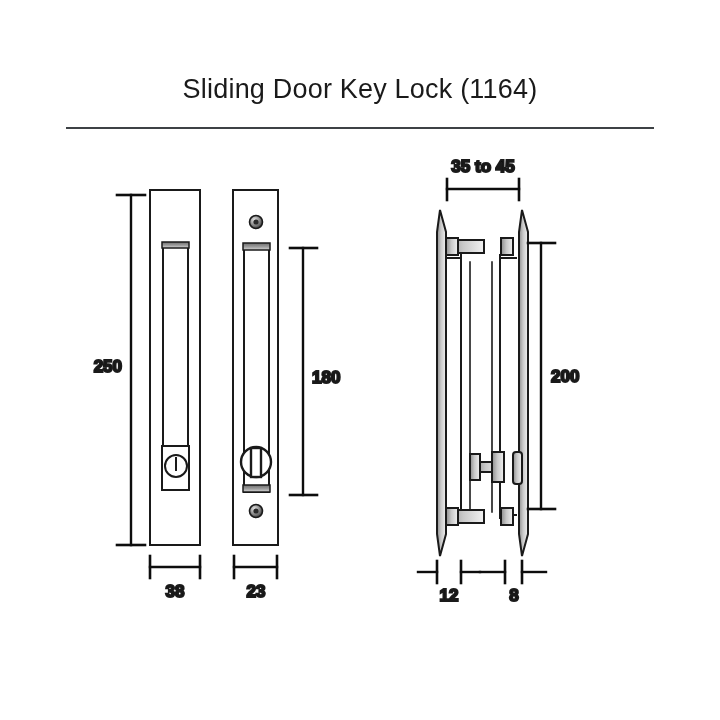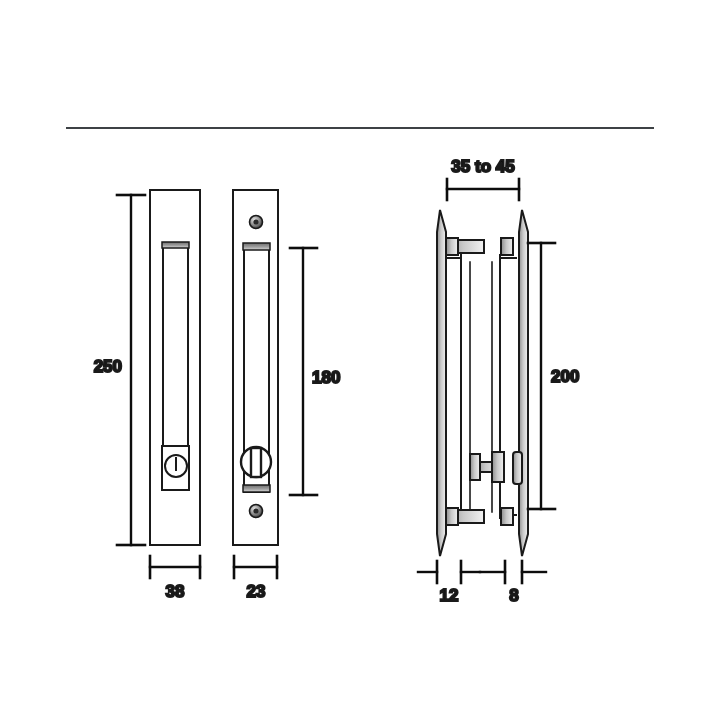--- a/index.html
+++ b/index.html
@@ -57,20 +57,23 @@
     font-size: 17px;
     font-weight: bold;
     fill: #0d0d0d;
   }
 </style>
 </head>
 <body>
 
 <div id="page">
 
+  <div id="title-block">
+    <div id="title-text">Sliding Door Key Lock (1164)</div>
+  </div>
   <div id="title-rule"></div>
 
   <div id="drawing-area">
     <svg width="720" height="720" viewBox="0 0 720 720">
       <defs>
         <linearGradient id="plateShade" x1="0" y1="0" x2="0" y2="1">
           <stop offset="0%" stop-color="#6e6e6e"></stop>
           <stop offset="55%" stop-color="#9e9e9e"></stop>
           <stop offset="100%" stop-color="#d8d8d8"></stop>
         </linearGradient>

